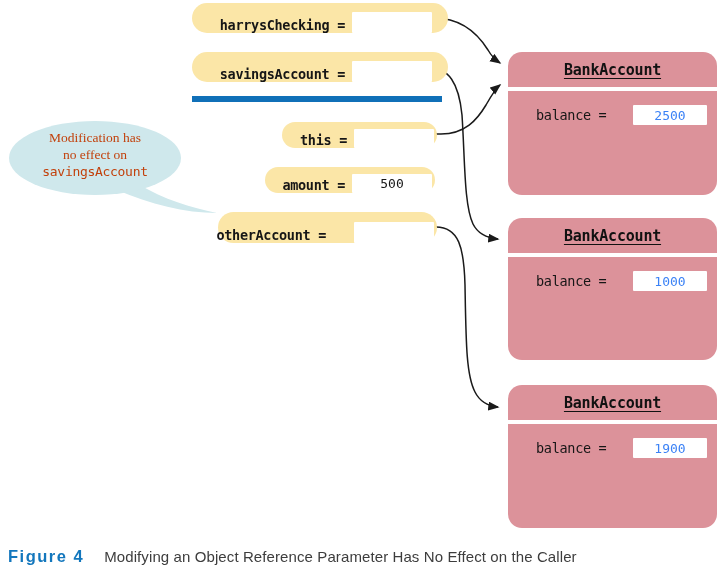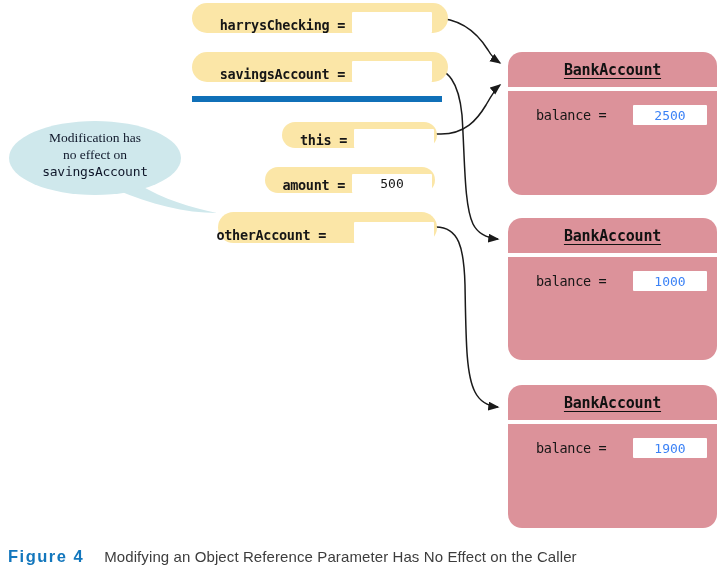--- a/index.html
+++ b/index.html
@@ -47,21 +47,21 @@
   .field-label{font-size:13.5px;font-weight:400;color:#161616;white-space:pre;letter-spacing:-0.3px;padding-top:2px;}
   .field-value{
     background:#ffffff;width:74px;height:20px;border-radius:1px;
     display:flex;align-items:center;justify-content:center;
     font-size:13px;color:#3b82f6;flex:none;
   }
   
   .callout-text{
     position:absolute;left:10px;top:129px;width:170px;text-align:center;
     font-family:"Liberation Serif","DejaVu Serif",serif;
-    font-size:13.5px;color:#0f172a;line-height:17px;
+    font-size:13.5px;color:#c2410c;line-height:17px;
   }
   .callout-text .mono{
     font-family:"DejaVu Sans Mono","Liberation Mono",monospace;
     font-size:13px;letter-spacing:-0.3px;
   }
   
   .caption{
     position:absolute;left:8px;top:547px;display:flex;align-items:baseline;gap:20px;
     font-family:"Liberation Sans","DejaVu Sans",sans-serif;
   }

